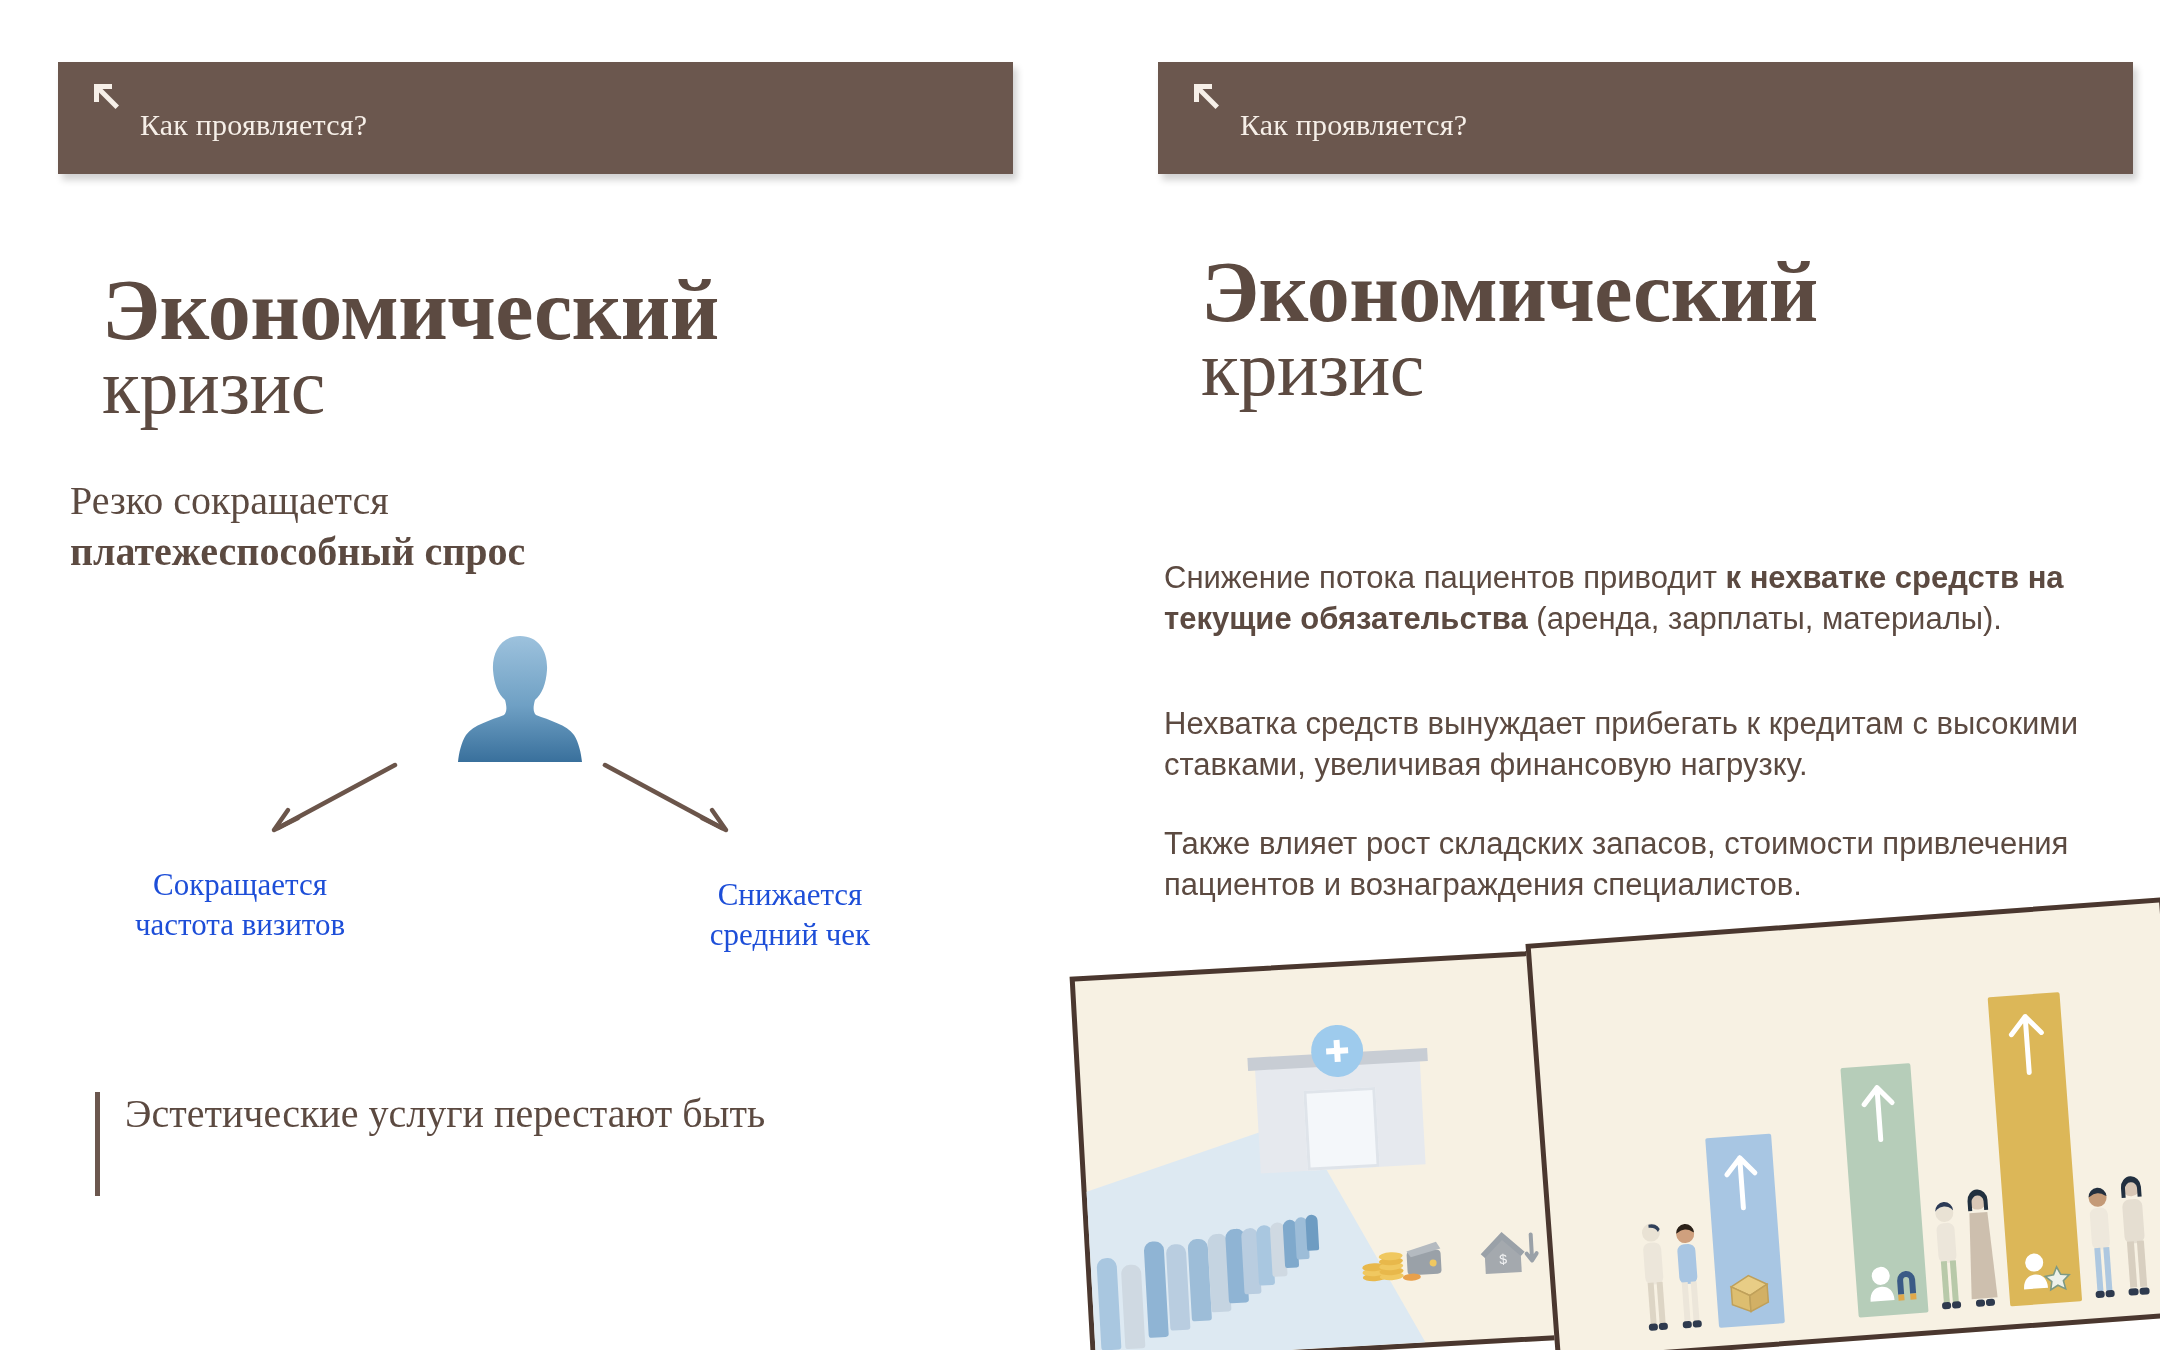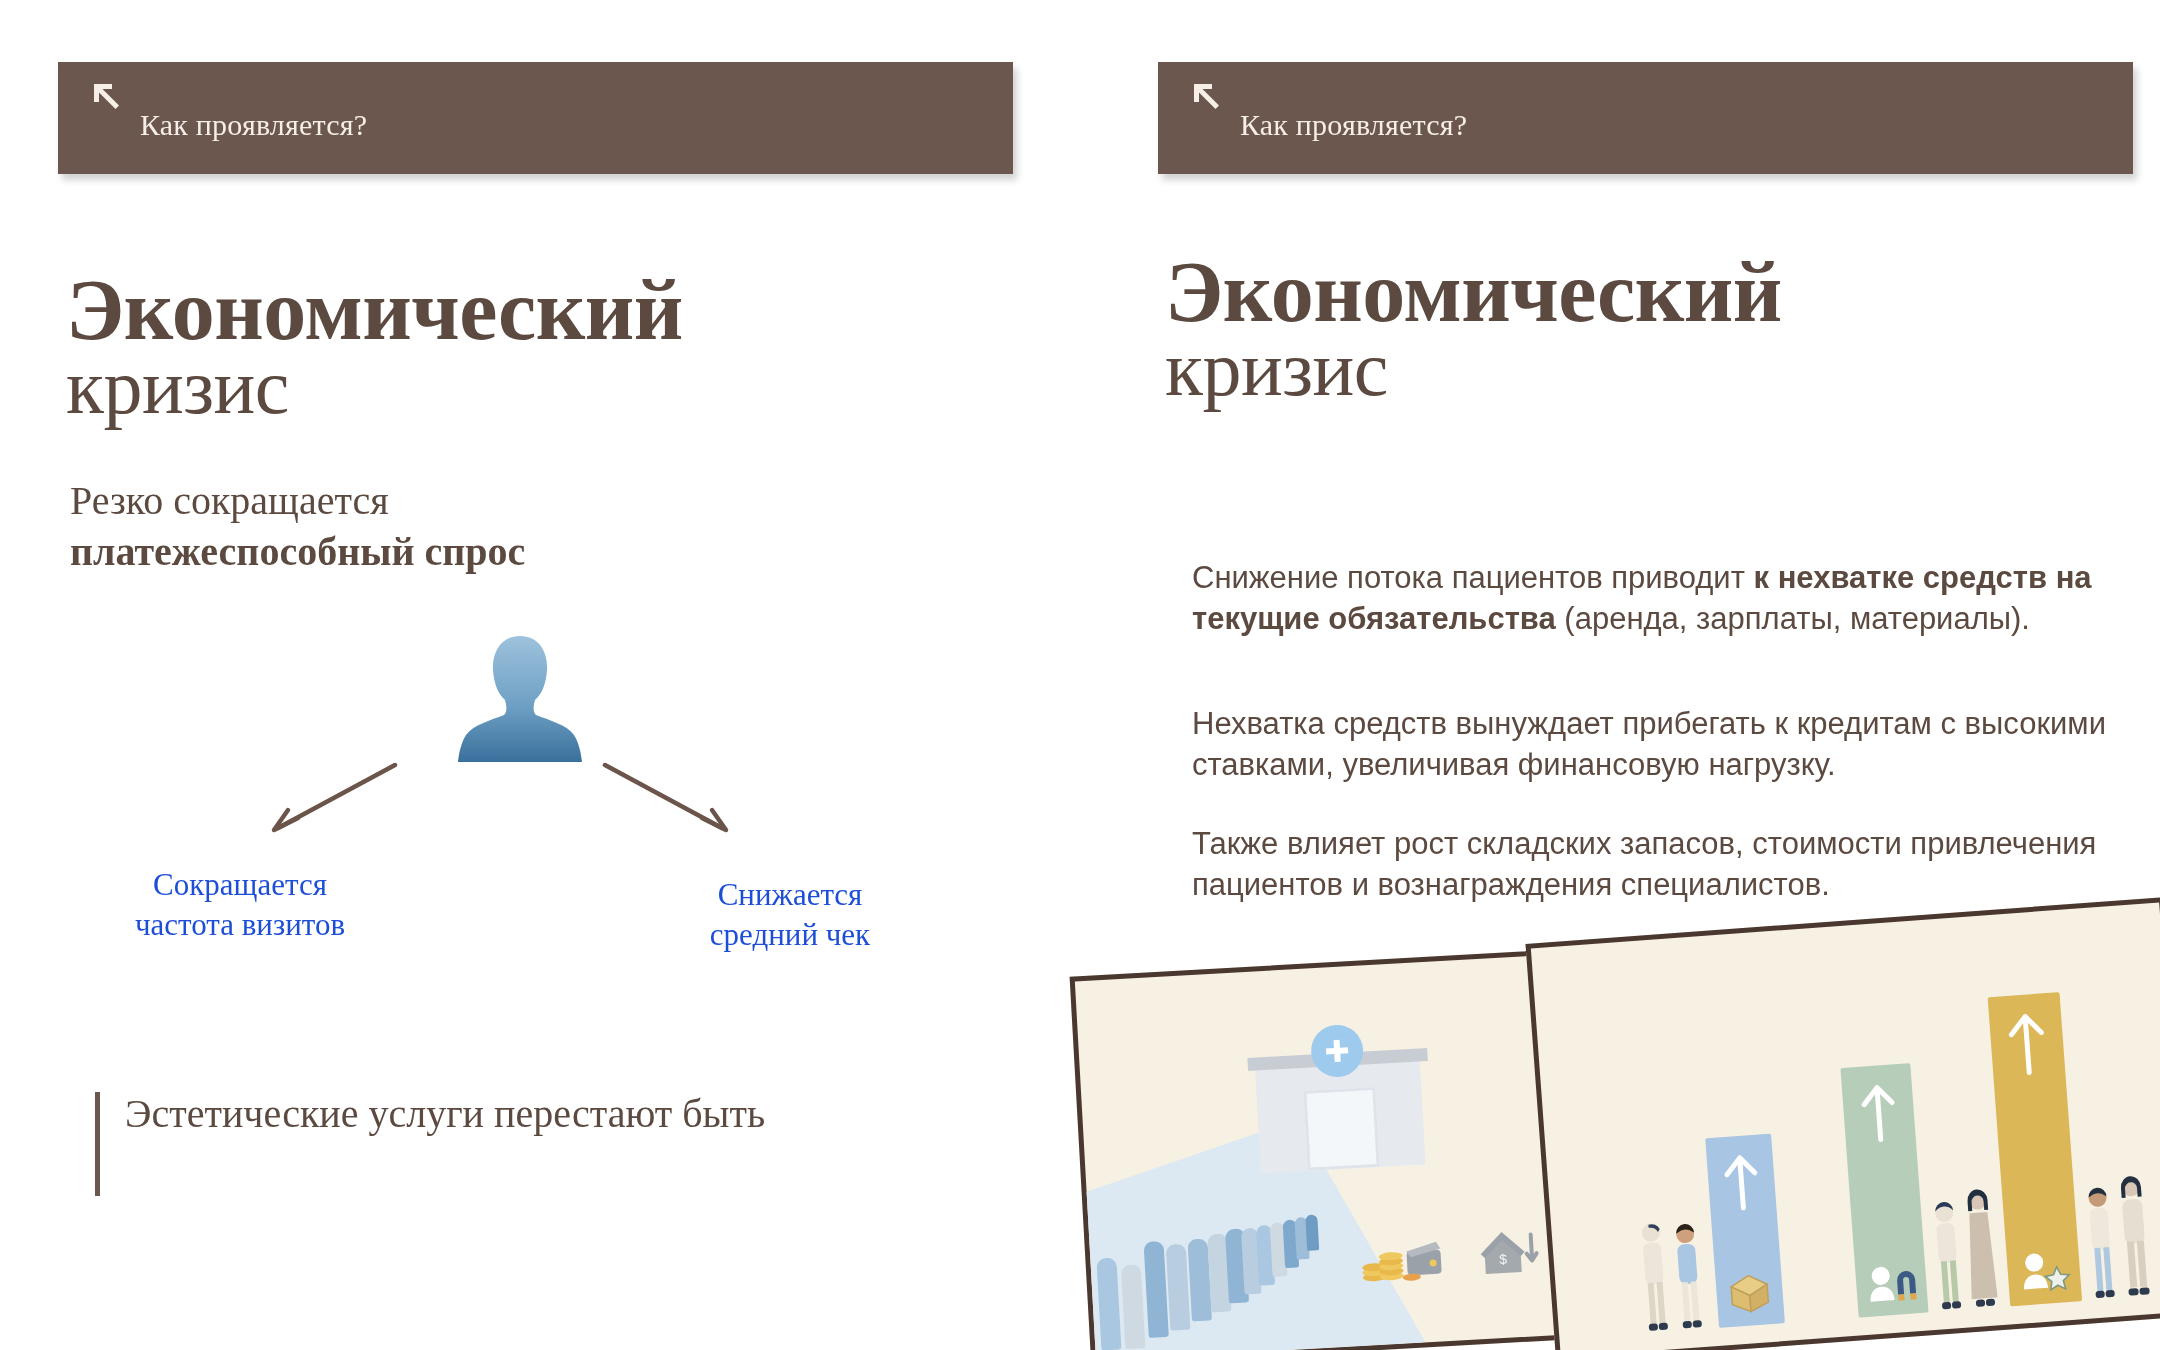--- a/index.html
+++ b/index.html
@@ -59,20 +59,21 @@
     letter-spacing: 0.2px;
     white-space: nowrap;
   }
 
   
   .big-title {
     position: absolute;
     line-height: 0.93;
     color: #5c4a41;
     white-space: nowrap;
+    margin-left: 36px;
   }
   .big-title .t1 { display: block; font-size: 86px; font-weight: bold; letter-spacing: -0.5px;}
   .big-title .t2 { display: block; font-size: 78px; font-weight: 300; letter-spacing: -0.5px;}
   .slide-left  .big-title { left: 66px; top: 250px; }
   .slide-right .big-title { left: 85px; top: 232px; }
 
   
   .lead-text {
     position: absolute;
     left: 70px;
@@ -145,21 +146,20 @@
   .arrow-heading .ah-bold  { font-weight: bold; }
 
   
   .body-par {
     position: absolute;
     left: 1164px;
     color: #5c4a41;
     font-size: 31px;
     line-height: 1.33;
     width: 960px;
-    margin-left: 28px;
   }
   .body-par b { font-weight: bold; }
   .par-1 { top: 526px; }
   .par-2 { top: 672px; }
   .par-3 { top: 792px; }
 
   
   .cards { position: absolute; left: 1070px; top: 900px; width: 1090px; height: 450px; }
 
   .card {

